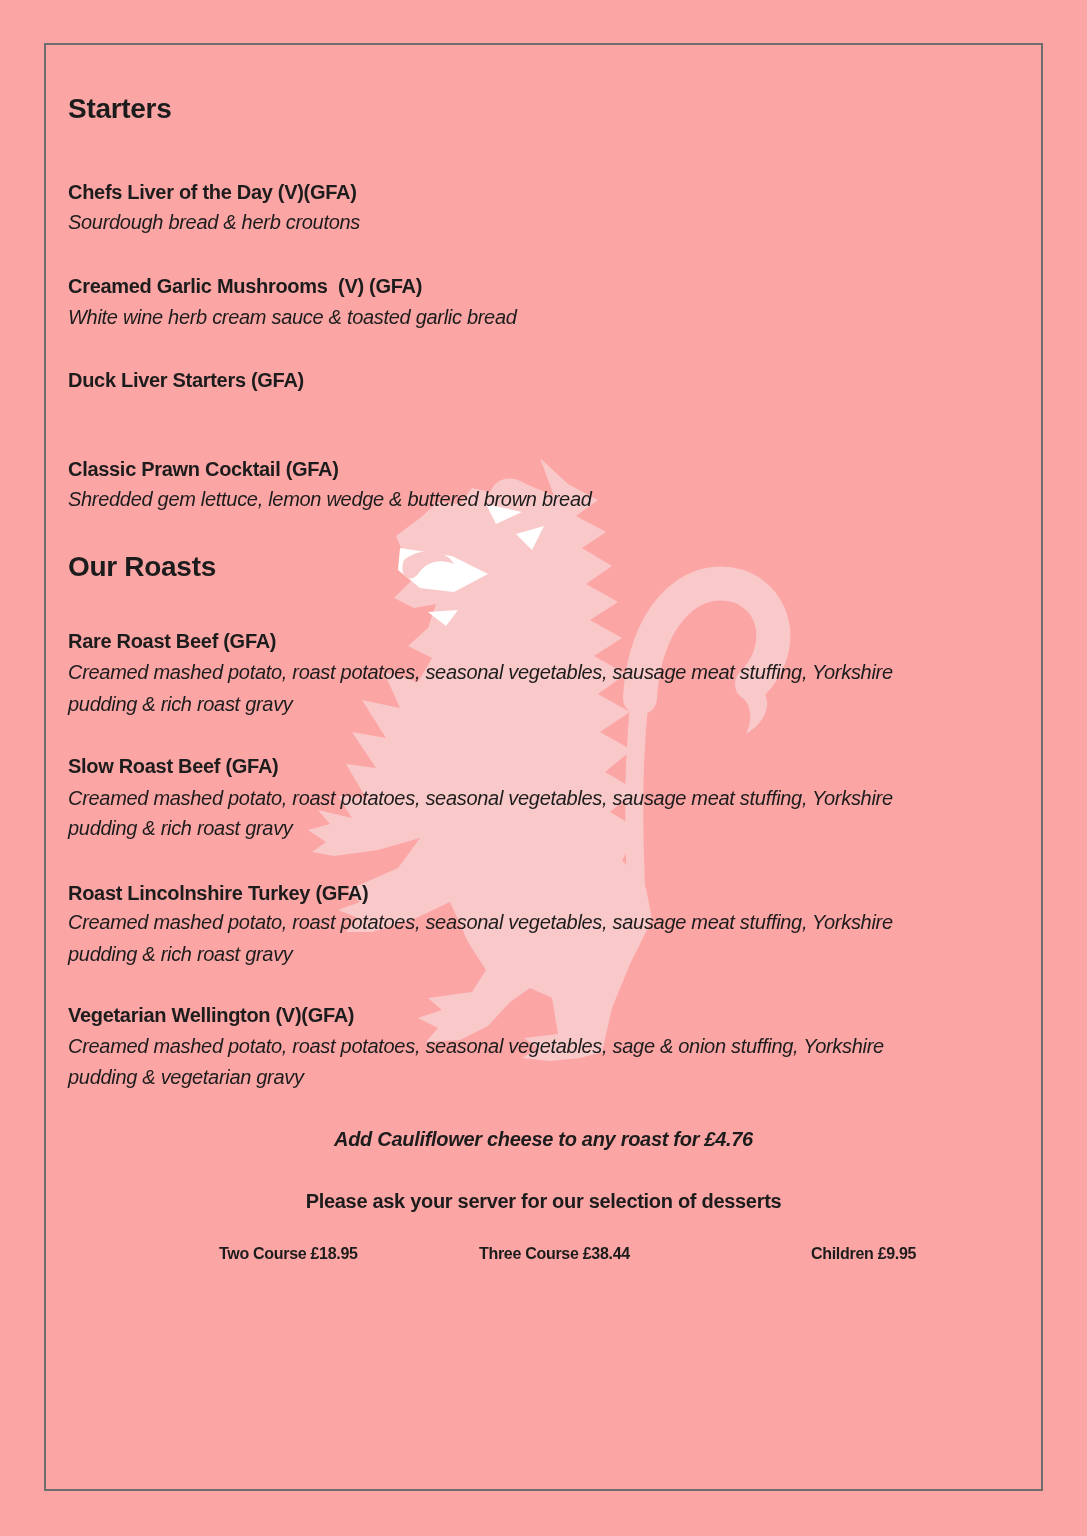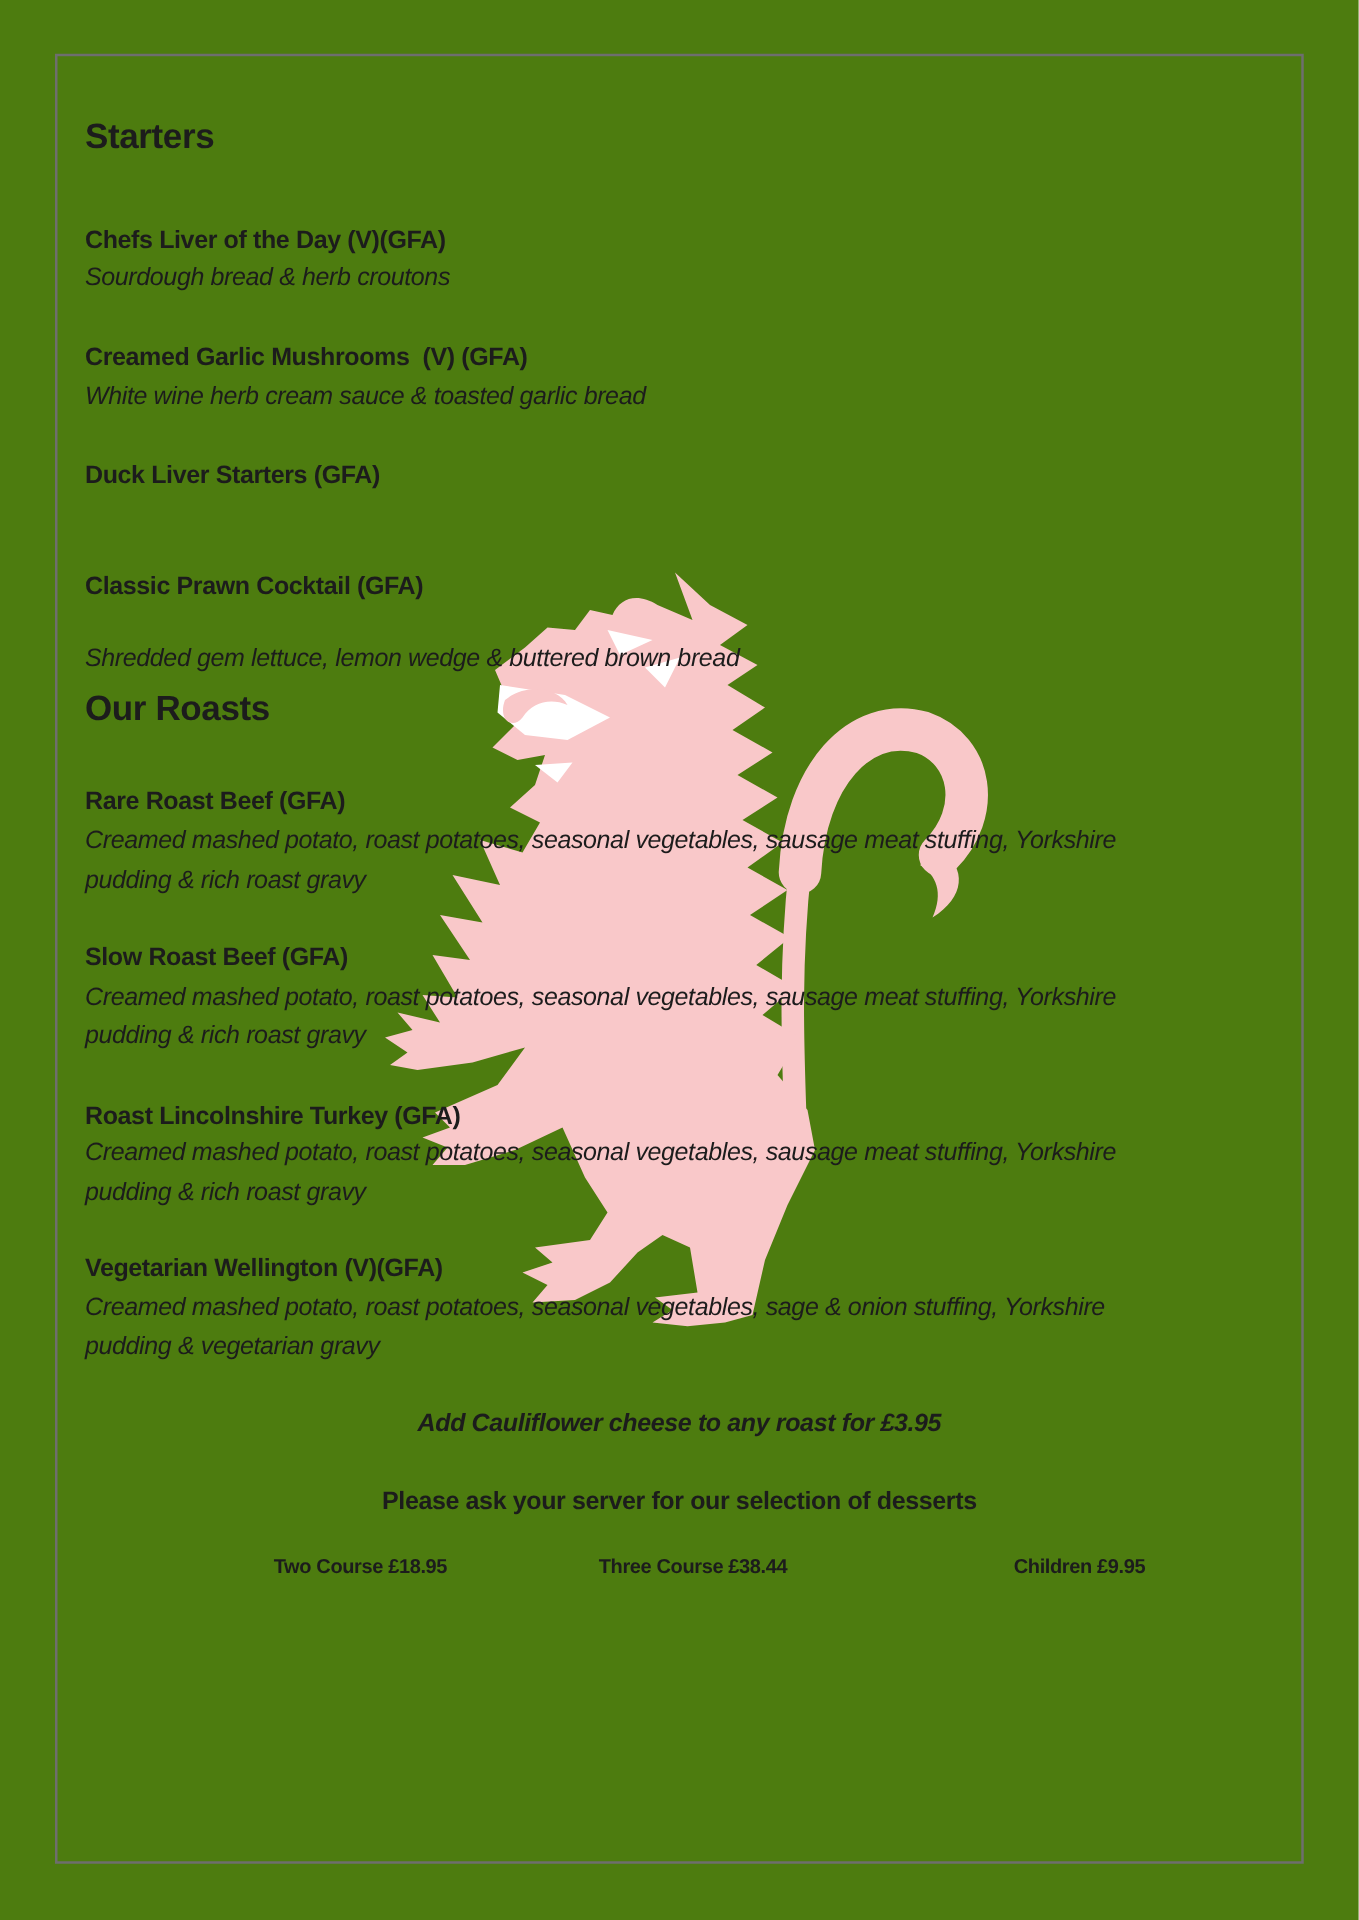--- a/index.html
+++ b/index.html
@@ -1,19 +1,19 @@
 <!DOCTYPE html>
 <html><head>
 <meta charset="utf-8">
 <style>
   html,body{margin:0;padding:0;background:#ffffff;}
   .page{
     position:relative;
     width:1087px;height:1536px;
-    background:#4d7c0f;
+    background:#fca5a5;
     overflow:hidden;
     font-family:"Liberation Sans","DejaVu Sans",sans-serif;
     color:#1c1c1c;
   }
   .frame{
     position:absolute;
     left:44px;top:43px;width:999px;height:1448px;
     border:2px solid #6e6e6e;
     box-sizing:border-box;
     background:transparent;
@@ -91,40 +91,40 @@
 
   <div class="abs item-name" style="top:180px">Chefs Liver of the Day (V)(GFA)</div>
   <div class="abs item-desc" style="top:210px">Sourdough bread &amp; herb croutons</div>
 
   <div class="abs item-desc" style="top:305px">White wine herb cream sauce &amp; toasted garlic bread</div>
   <div class="abs item-name" style="top:274px">Creamed Garlic Mushrooms  (V) (GFA)</div>
 
   <div class="abs item-name" style="top:368px">Duck Liver Starters (GFA)</div>
 
   <div class="abs item-name" style="top:457px">Classic Prawn Cocktail (GFA)</div>
-  <div class="abs item-desc" style="top:515px">Shredded gem lettuce, lemon wedge &amp; buttered brown bread</div>
+  <div class="abs item-desc" style="top:487px">Shredded gem lettuce, lemon wedge &amp; buttered brown bread</div>
 
   <div class="abs h-section" style="top:551px">Our Roasts</div>
 
   <div class="abs item-name" style="top:629px">Rare Roast Beef (GFA)</div>
   <div class="abs item-desc" style="top:660px">Creamed mashed potato, roast potatoes, seasonal vegetables, sausage meat stuffing, Yorkshire</div>
   <div class="abs item-desc" style="top:692px">pudding &amp; rich roast gravy</div>
 
   <div class="abs item-name" style="top:754px">Slow Roast Beef (GFA)</div>
   <div class="abs item-desc" style="top:786px">Creamed mashed potato, roast potatoes, seasonal vegetables, sausage meat stuffing, Yorkshire</div>
   <div class="abs item-desc" style="top:816px">pudding &amp; rich roast gravy</div>
 
   <div class="abs item-name" style="top:881px">Roast Lincolnshire Turkey (GFA)</div>
   <div class="abs item-desc" style="top:910px">Creamed mashed potato, roast potatoes, seasonal vegetables, sausage meat stuffing, Yorkshire</div>
   <div class="abs item-desc" style="top:942px">pudding &amp; rich roast gravy</div>
 
   <div class="abs item-name" style="top:1003px">Vegetarian Wellington (V)(GFA)</div>
   <div class="abs item-desc" style="top:1034px">Creamed mashed potato, roast potatoes, seasonal vegetables, sage &amp; onion stuffing, Yorkshire</div>
   <div class="abs item-desc" style="top:1065px">pudding &amp; vegetarian gravy</div>
 
-  <div class="abs note note-italic" style="top:1127px">Add Cauliflower cheese to any roast for £3.95</div>
+  <div class="abs note note-italic" style="top:1127px">Add Cauliflower cheese to any roast for £4.76</div>
   <div class="abs note" style="top:1189px">Please ask your server for our selection of desserts</div>
 
   <div class="abs price" style="top:1244px;left:175px">Two Course £18.95</div>
   <div class="abs price" style="top:1244px;left:435px">Three Course £38.44</div>
   <div class="abs price" style="top:1244px;left:767px">Children £9.95</div>
 
 </div>
 
 </body></html>

